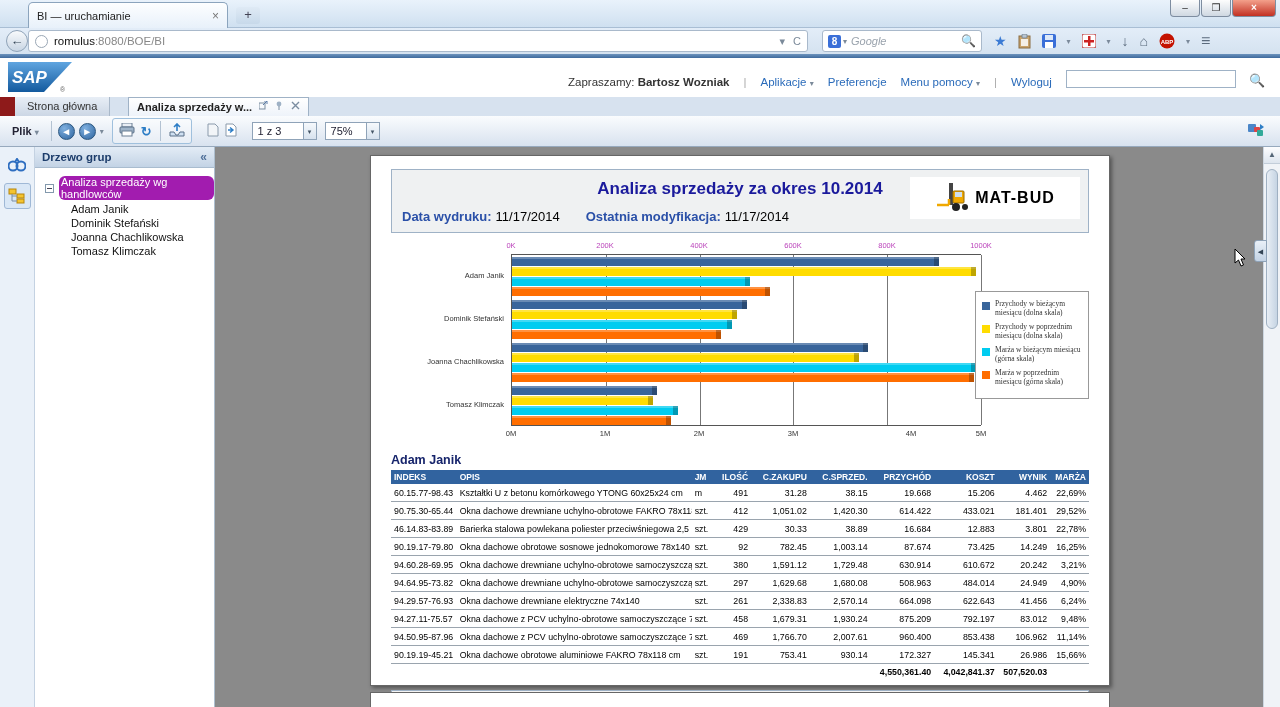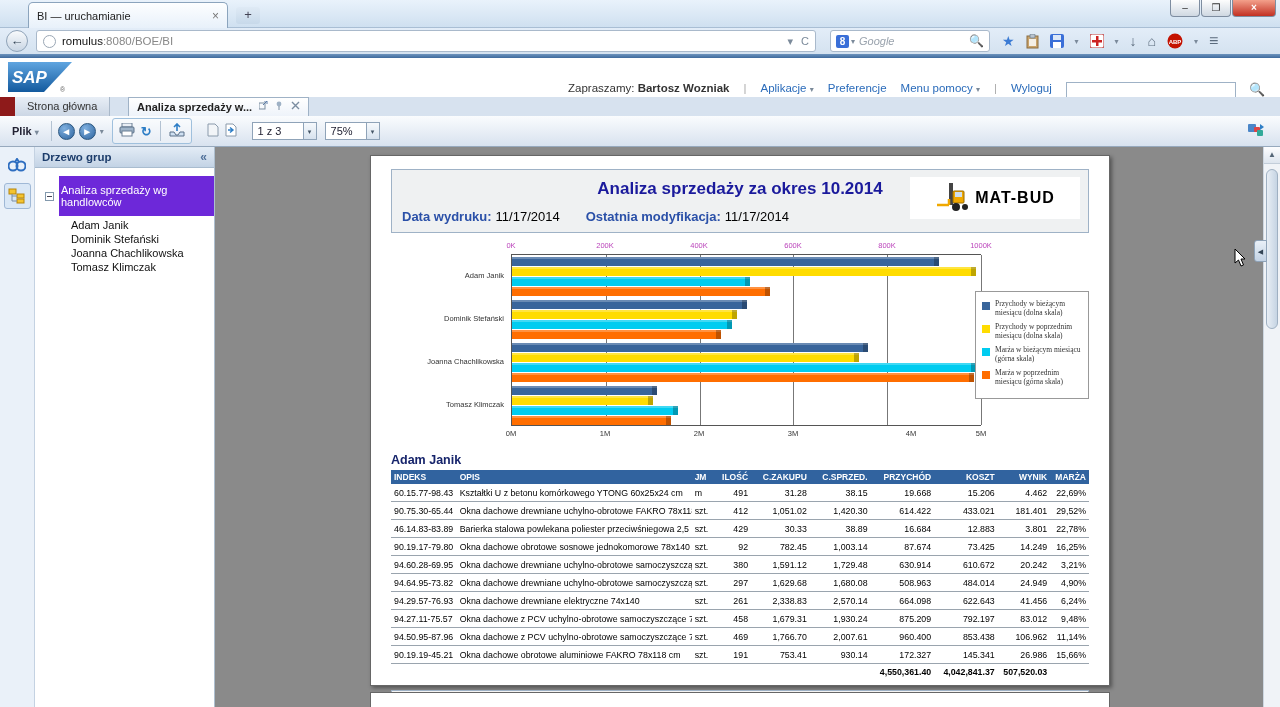--- a/index.html
+++ b/index.html
@@ -19,21 +19,21 @@
   .winbtns { position:absolute; right:4px; top:0; display:flex; }
   .winbtn { width:30px; height:17px; border:1px solid #7e8da0; border-top:none; border-radius:0 0 4px 4px;
     background:linear-gradient(#fdfdfd,#cfd8e2); font-size:10px; line-height:15px; text-align:center; color:#333; margin-left:1px;}
   .winbtn.close { width:44px; background:linear-gradient(#f3a08b,#c23022); color:#fff; font-weight:bold; }
 
   .navbar { position:absolute; left:0; top:28px; width:1280px; height:26px;
     background:linear-gradient(#e3edf8,#d4e2f0); display:flex; align-items:center; }
   .backbtn { width:22px; height:22px; border-radius:50%; margin-left:6px;
     background:linear-gradient(#f8fafc,#c9d6e4); border:1px solid #8fa3b8; color:#345;
     font-size:13px; text-align:center; line-height:20px; font-weight:bold; }
-  .urlbox { margin-left:8px; width:780px; height:22px; background:#fff; border:1px solid #a9b9cb;
+  .urlbox { margin-left:0; width:780px; height:22px; background:#fff; border:1px solid #a9b9cb;
     border-radius:3px; display:flex; align-items:center; padding:0 6px; font-size:11.5px; }
   .urlbox .globe { width:13px; height:13px; border-radius:50%; border:1.5px solid #9aa7b5; margin-right:6px; position:relative;}
   .urlbox .host { color:#111; }
   .urlbox .path { color:#888; }
   .urlbox .url-end { margin-left:auto; color:#7b8a9a; font-size:11px; display:flex; gap:8px; }
   .searchbox { margin-left:14px; width:160px; height:22px; background:#fff; border:1px solid #a9b9cb;
     border-radius:3px; display:flex; align-items:center; padding:0 5px; font-size:11px; }
   .glogo { width:13px; height:13px; background:#3a6fd8; color:#fff; font-size:10px; font-weight:bold;
     text-align:center; line-height:13px; border-radius:2px; }
   .searchbox .sb-caret { color:#7b8a9a; font-size:8px; margin:0 4px 0 2px;}
@@ -42,21 +42,21 @@
   .navicons { display:flex; align-items:center; margin-left:12px; gap:11px; }
   .nico { font-size:14px; color:#5b6b7d; line-height:1; }
   .nico svg { display:block; }
   .caret-sm { font-size:8px; color:#7b8a9a; }
   .blue-strip { position:absolute; left:0; top:54px; width:1280px; height:4px;
     background:linear-gradient(#6c93bd,#3e6a9d); }
 
   
   .sapheader { position:absolute; left:0; top:58px; width:1280px; height:39px; background:#fff; }
   .saplogo { position:absolute; left:8px; top:4px; }
-  .sap-right { position:absolute; right:14px; top:24px; display:flex; align-items:flex-start;
+  .sap-right { position:absolute; right:14px; top:12px; display:flex; align-items:flex-end;
     gap:14px; font-size:11.5px; color:#333; }
   .sap-link { color:#2a6bba; }
   .sap-sep { color:#aaa; }
   .hdr-search { width:170px; height:18px; border:1px solid #9fb2c6; background:#fff; }
   .mag { color:#7d96b2; font-size:13px; }
 
   
   .tabbar { position:absolute; left:0; top:97px; width:1280px; height:19px; background:#d7e2ef; }
   .redblock { position:absolute; left:0; top:0; width:15px; height:19px; background:#8e1a1a; }
   .wtab-home { position:absolute; left:15px; top:0; height:19px; padding:0 12px;
@@ -90,21 +90,21 @@
   .dock-btn.sel { background:#d9e7f6; border:1px solid #9fb8d6; }
   .panel { position:absolute; left:35px; top:147px; width:180px; height:560px; background:#fff; border-right:1px solid #aebfcf;}
   .panel-hd { height:21px; background:linear-gradient(#e3ecf6,#c3d3e5); border-bottom:1px solid #a9bccf;
     display:flex; align-items:center; padding:0 7px; }
   .panel-title { font-size:11.5px; font-weight:bold; color:#1d3d6b; }
   .panel-collapse { margin-left:auto; color:#51719a; font-size:12px; font-weight:bold; }
   .tree { padding:8px 0 0 10px; font-size:11px; color:#111; }
   .tree-root { display:flex; align-items:center; gap:5px; }
   .expander { width:9px; height:9px; border:1px solid #8399ad; background:#fff; position:relative; flex:none;}
   .expander::after { content:""; position:absolute; left:1px; right:1px; top:3px; height:1px; background:#445; }
-  .tree-root-label { background:#6d28d9; color:#fff; padding:8px 2px; }
+  .tree-root-label { background:#a21caf; color:#fff; padding:0 2px;border-radius:6px; }
   .tree-children { list-style:none; margin-top:2px; }
   .tree-children li { padding:1px 0 1px 26px; }
 
   
   .docarea { position:absolute; left:216px; top:147px; width:1046px; height:560px; background:#8a8a8a; }
   .page { position:absolute; left:154px; top:8px; width:740px; height:531px; background:#fff;
     border:1px solid #666; box-shadow:2px 2px 4px rgba(0,0,0,.4); padding:13px 20px 0 20px; }
   .page2 { position:absolute; left:154px; top:545px; width:740px; height:30px; background:#fff; border:1px solid #666; }
 
   

